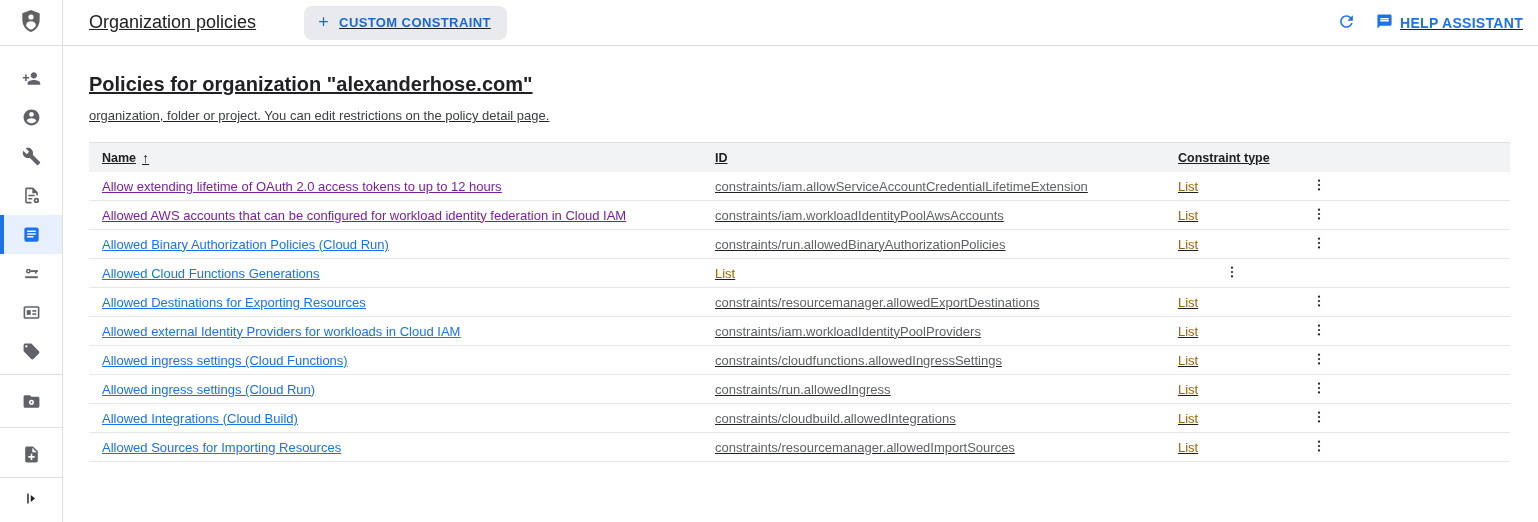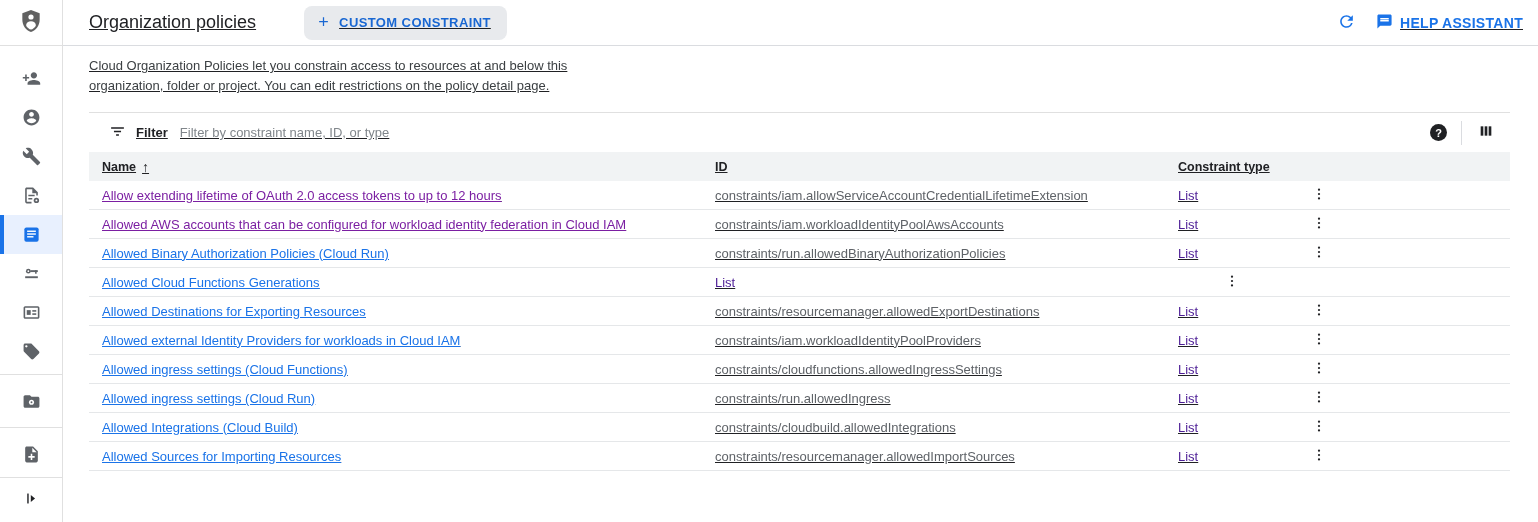--- a/index.html
+++ b/index.html
@@ -48,21 +48,21 @@
 
   .grid-row { display:grid; grid-template-columns:613px 463px 134px 40px 1fr; align-items:center; }
   .thead { background:#f1f3f4; height:29px; font-size:12.5px; font-weight:700; color:#202124; }
   .th { padding-left:13px; display:flex; align-items:center; gap:6px; cursor:pointer; }
   .sort-arrow { font-size:14px; font-weight:400; }
   .trow { height:29px; border-bottom:1px solid #e5e7e9; font-size:13px; }
   .cell { padding-left:13px; overflow:hidden; white-space:nowrap; text-overflow:ellipsis; }
   .policy-link { color:#1a73e8; text-decoration:underline; cursor:pointer; }
   .policy-link.visited { color:#7b1fa2; }
   .id-cell { color:#5f6368; }
-  .type-cell { color:#4c1d95; }
+  .type-cell { color:#a16207; }
   .kebab-btn { background:none; border:none; cursor:pointer; padding:4px 6px; display:flex; align-items:center; justify-content:center; }
 </style>
 </head>
 <body>
 
 <div class="app">
 
   <div class="sidebar">
     <div class="sidebar-logo">
       <span>
@@ -187,45 +187,27 @@
       </button>
       <button class="help-assistant-btn">
         <span><svg width="17" height="17" viewBox="0 0 24 24" fill="#1a73e8">
               <path d="M20 2H4c-1.1 0-2 .9-2 2v18l4-4h14c1.1 0 2-.9 2-2V4c0-1.1-.9-2-2-2zm-2 10H6v-2h12v2zm0-3H6V7h12v2z"></path>
             </svg></span>
         <span>HELP ASSISTANT</span>
       </button>
     </div>
 
     <div class="content">
+      <h1 class="heading">Policies for organization "alexanderhose.com"</h1>
       <p class="description">
-        <span style="display:block">Cloud Organization Policies let you constrain access to resources at and below this</span>
         <span style="display:block">organization, folder or project. You can edit restrictions on the policy detail page.</span>
       </p>
 
       <div class="table-card">
 
-        <div class="filter-row">
-          <button class="filter-btn">
-            <span><svg width="17" height="17" viewBox="0 0 24 24" fill="#202124">
-                  <path d="M3 6v2h18V6H3zm4 7h10v-2H7v2zm3 5h4v-2h-4v2z"></path>
-                </svg></span>
-            <span>Filter</span>
-          </button>
-          <input class="filter-input" type="text" placeholder="Filter by constraint name, ID, or type" style="">
-          <span class="help-circle">?</span>
-          <span class="filter-sep"></span>
-          <button class="icon-btn" style="padding:2px">
-            <span><svg width="16" height="16" viewBox="0 0 24 24" fill="#202124">
-                  <rect x="4" y="5" width="4" height="14"></rect>
-                  <rect x="10" y="5" width="4" height="14"></rect>
-                  <rect x="16" y="5" width="4" height="14"></rect>
-                </svg></span>
-          </button>
-        </div>
 
         <div class="grid-row thead">
           <div class="th">
             <span>Name</span>
             <span class="sort-arrow">↑</span>
           </div>
           <div class="th">
               <span>ID</span>
             </div>
           <div class="th">

